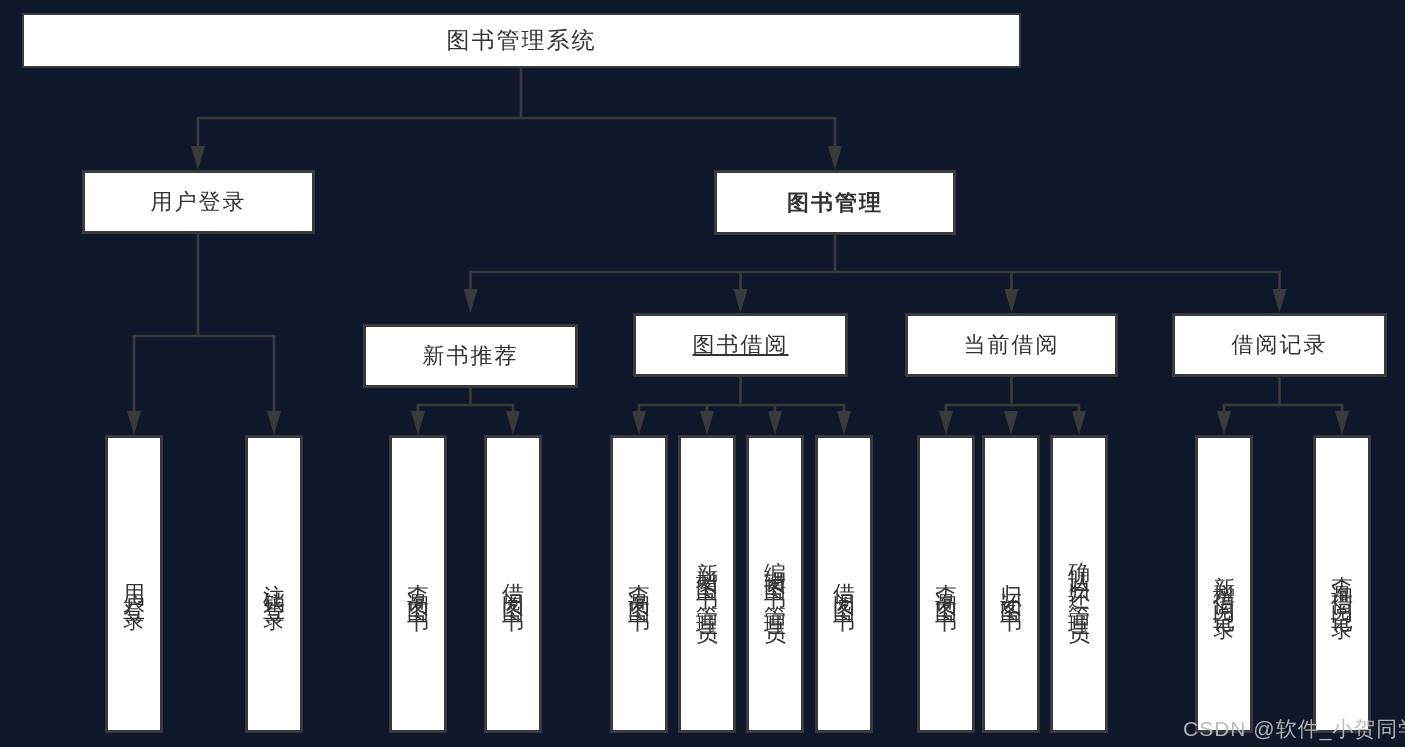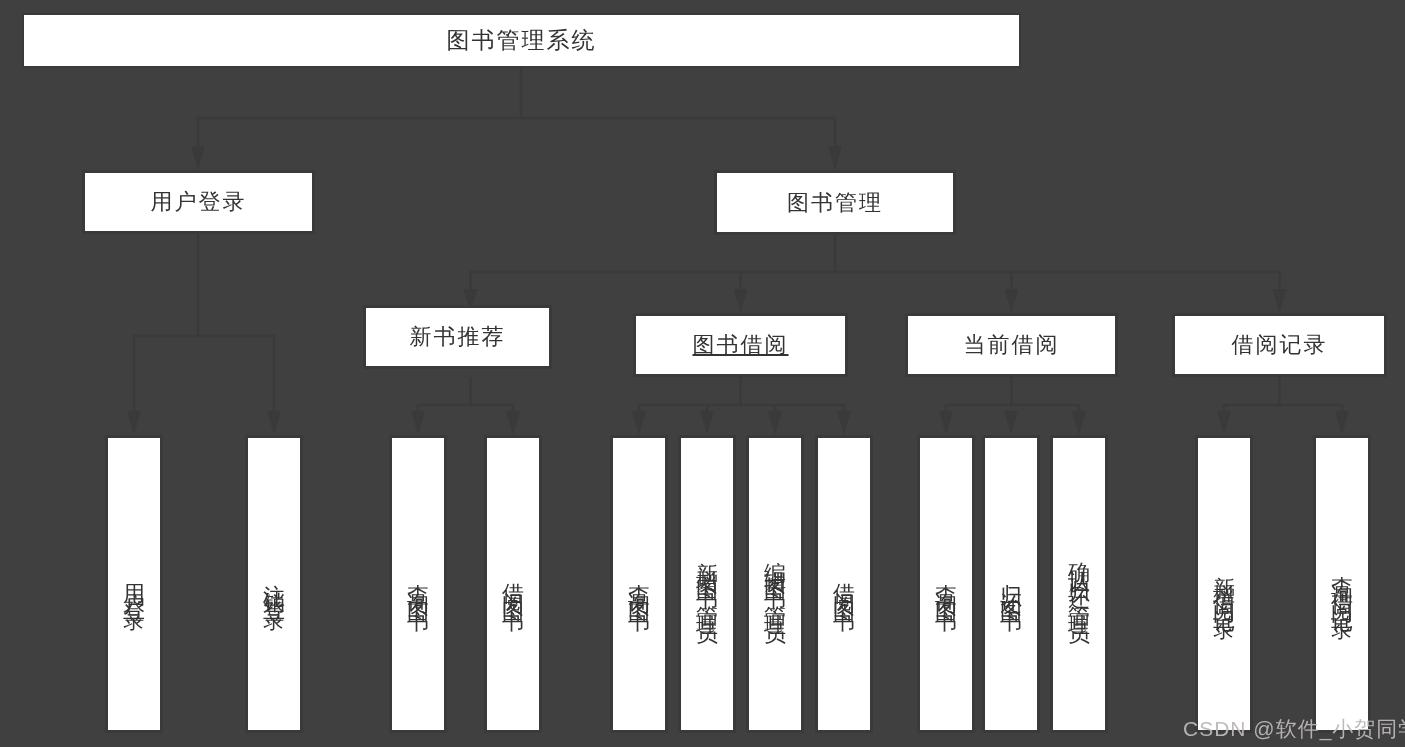--- a/index.html
+++ b/index.html
@@ -1,21 +1,21 @@
 <!DOCTYPE html>
 <html><head>
 <meta charset="utf-8">
 <style>
   html, body { margin: 0; padding: 0; background: #ffffff; }
   body { font-family: "Liberation Sans", sans-serif; }
   .canvas {
     position: relative;
     width: 1405px;
     height: 747px;
-    background: #404040;
+    background: #0f172a;
     overflow: hidden;
     color: #363636;
   }
   .connectors {
     position: absolute;
     left: 0; top: 0;
     width: 1405px; height: 747px;
   }
   .box {
     position: absolute;
@@ -120,25 +120,25 @@
     </g>
   </svg>
 
   <div class="box root-box" style="left:22px; top:13px; width:999px; height:55px;">
     <span class="label">图书管理系统</span>
   </div>
 
   <div class="box" style="left:82px; top:170px; width:233px; height:64px;">
     <span class="label">用户登录</span>
   </div>
-  <div class="box" style="left:714px; top:170px; width:242px; height:65px;">
+  <div class="box" style="left:714px; top:170px; width:242px; height:65px;font-weight:bold;">
     <span class="label">图书管理</span>
   </div>
 
-  <div class="box" style="left:363px; top:305px; width:189px; height:64px;">
+  <div class="box" style="left:363px; top:324px; width:215px; height:64px;">
     <span class="label">新书推荐</span>
   </div>
   <div class="box" style="left:633px; top:313px; width:215px; height:64px;text-decoration:underline;">
     <span class="label">图书借阅</span>
   </div>
   <div class="box" style="left:905px; top:313px; width:213px; height:64px;text-align:right;">
     <span class="label">当前借阅</span>
   </div>
   <div class="box" style="left:1172px; top:313px; width:215px; height:64px;">
     <span class="label">借阅记录</span>

